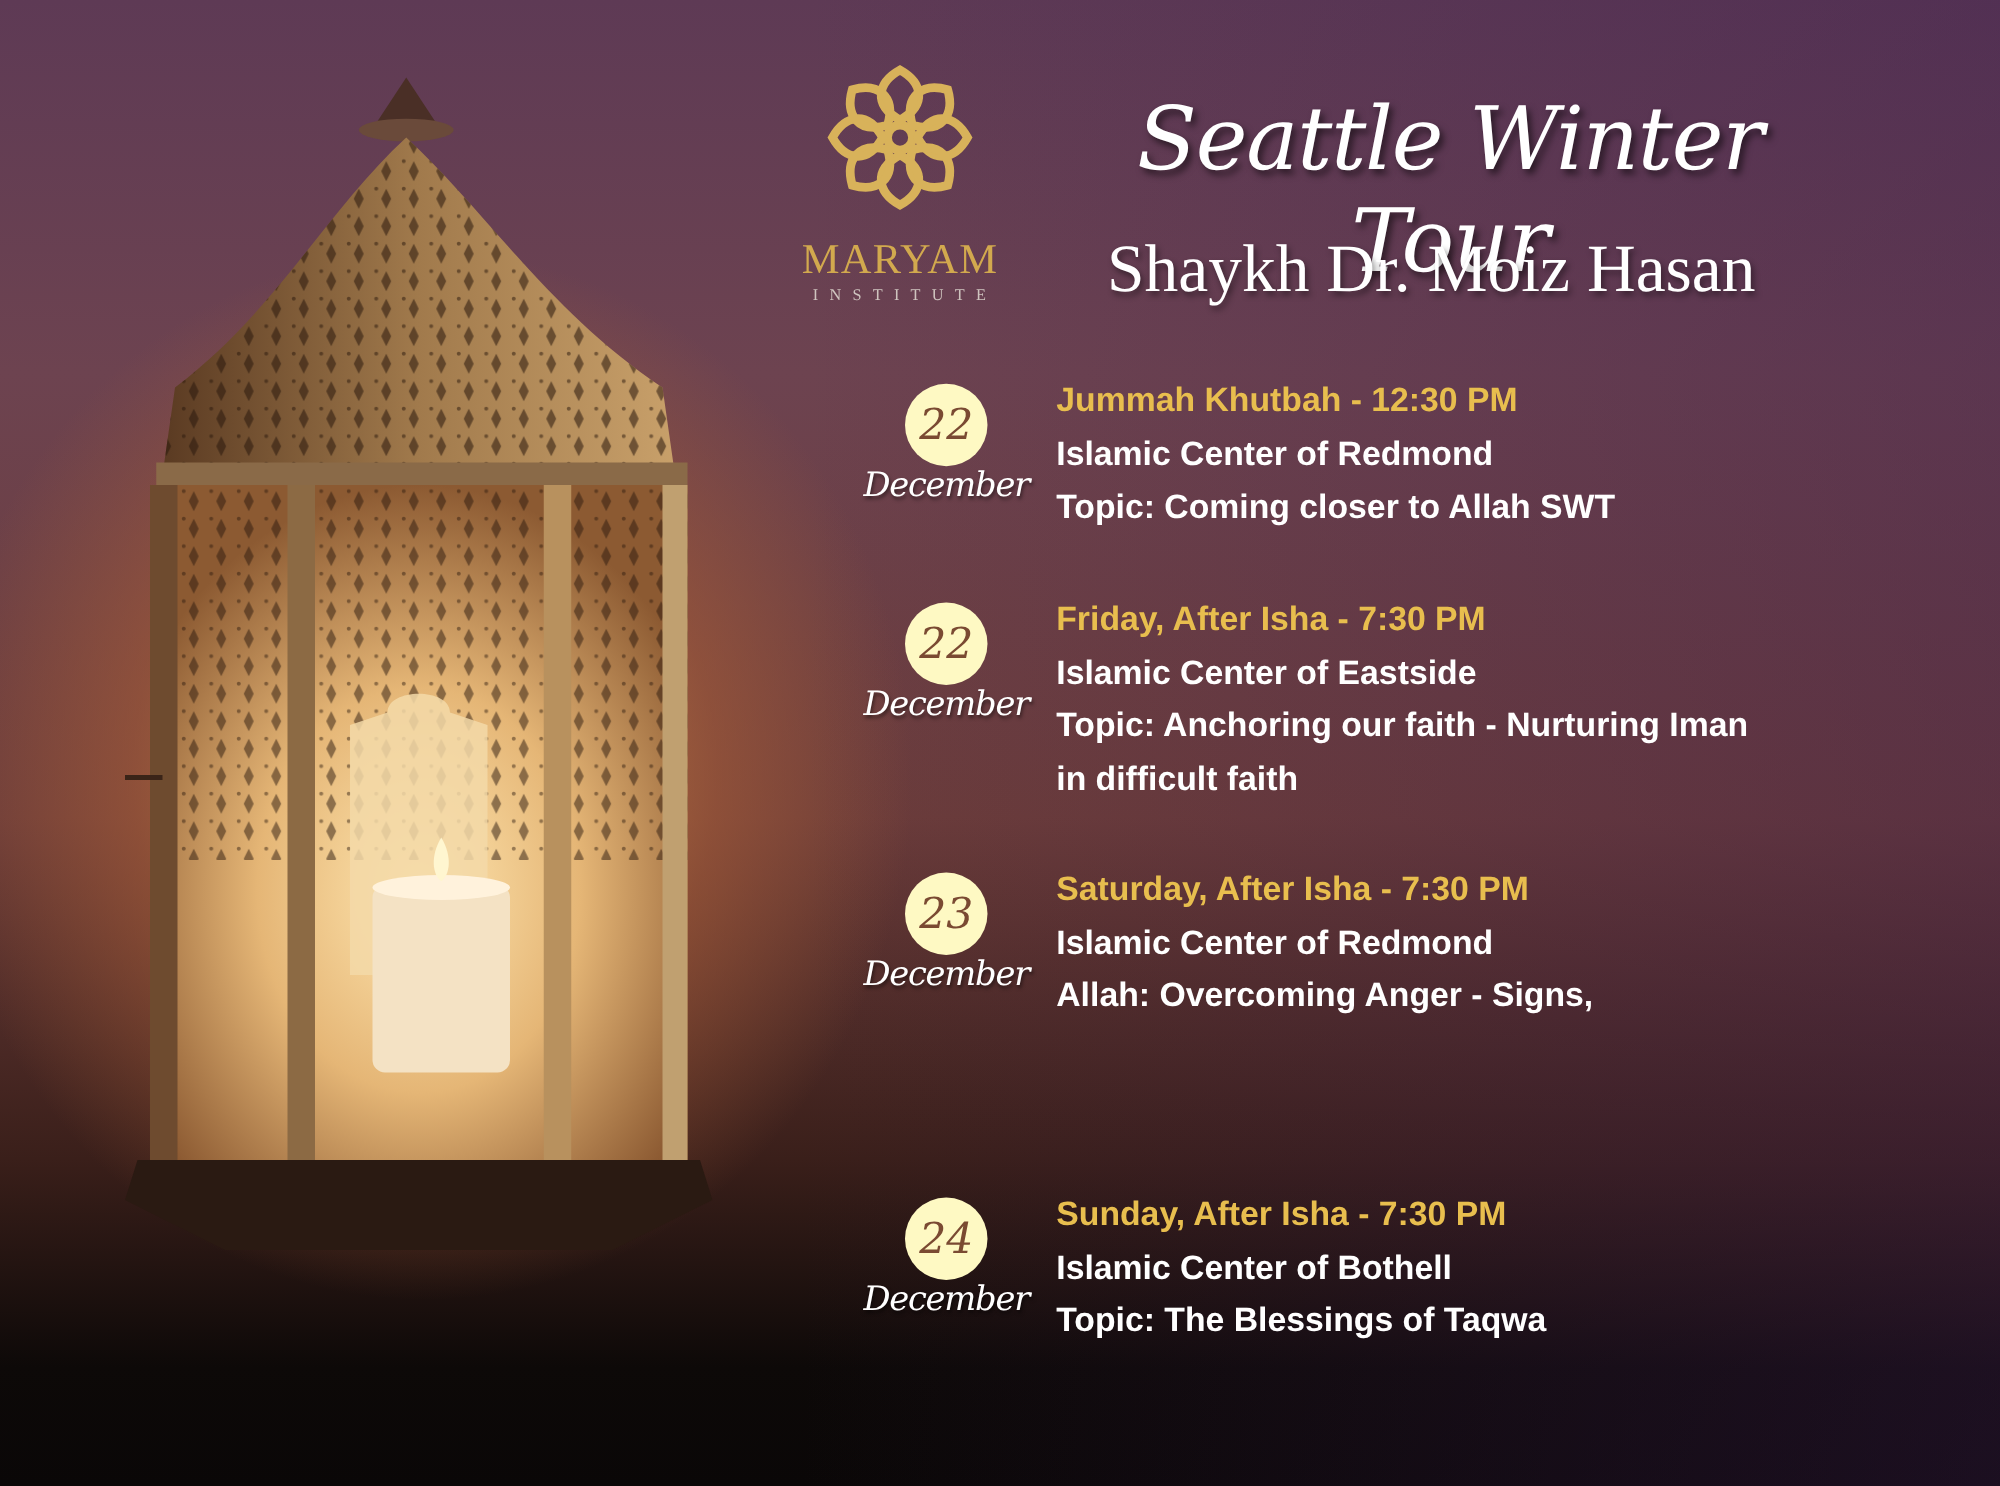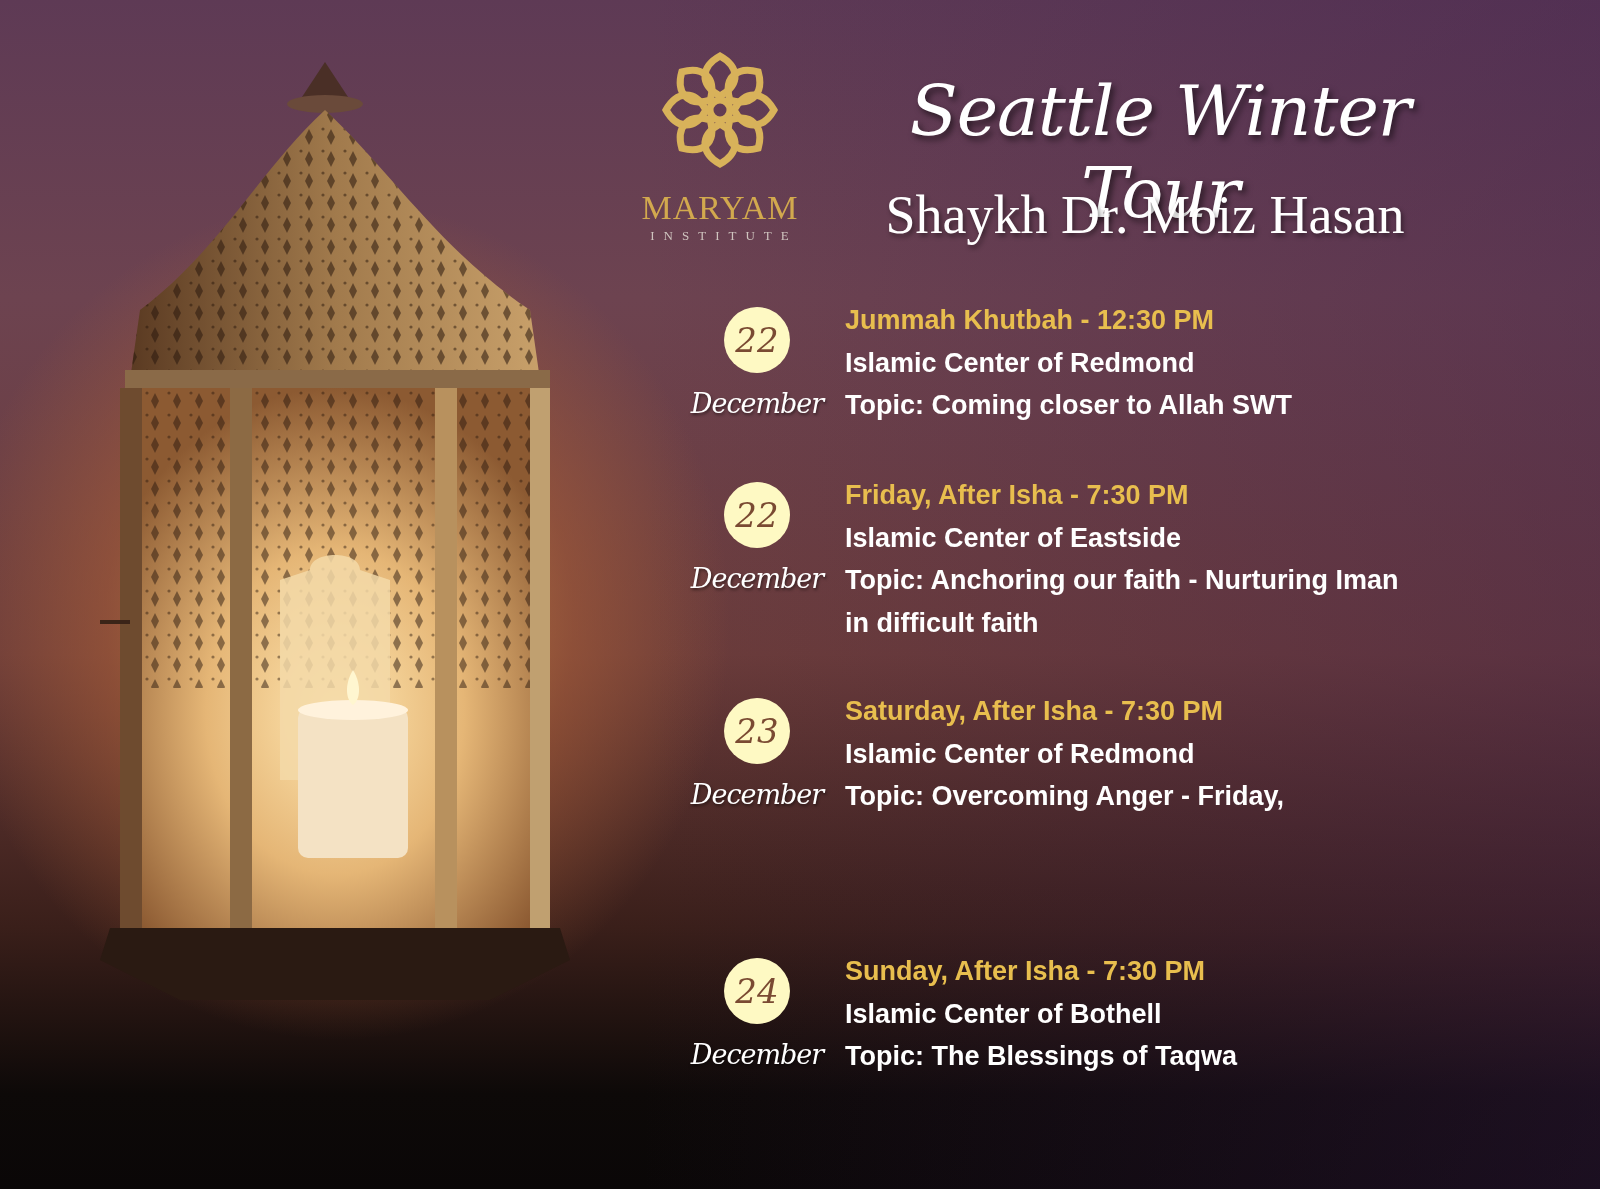--- a/index.html
+++ b/index.html
@@ -23,21 +23,21 @@
     text-shadow:3px 4px 6px rgba(0,0,0,0.55);letter-spacing:-1px;}
   .speaker{position:absolute;left:830px;top:184px;width:630px;text-align:center;
     font-family:"Liberation Serif","DejaVu Serif",serif;color:#fff;font-size:54px;
     text-shadow:2px 3px 5px rgba(0,0,0,0.45);}
   
   .event{position:absolute;left:690px;width:880px;}
   .date{position:absolute;left:0;top:8px;width:134px;text-align:center;}
   .date .circle{width:66px;height:66px;border-radius:50%;background:#fef9c3;margin:0 auto;
     display:flex;align-items:center;justify-content:center;
     font-family:"DejaVu Serif","Liberation Serif",serif;font-style:italic;font-size:34px;color:#7a4a32;}
-  .date .month{font-family:"DejaVu Serif","Liberation Serif",serif;font-style:italic;color:#fff;font-size:27px;margin-top:15px;letter-spacing:-1px;text-shadow:1px 2px 3px rgba(0,0,0,.5);}
+  .date .month{font-family:"DejaVu Serif","Liberation Serif",serif;font-style:italic;color:#fff;font-size:27px;margin-top:0px;letter-spacing:-1px;text-shadow:1px 2px 3px rgba(0,0,0,.5);}
   .lines{position:absolute;left:155px;top:0;}
   .line{font-family:"Liberation Sans","DejaVu Sans",sans-serif;font-weight:bold;font-size:27px;line-height:42.5px;color:#fff;white-space:nowrap;}
   .line.when{color:#e8be4e;}
   .line.note{font-weight:normal;font-style:italic;}
 </style>
 </head>
 <body>
 
 <div class="vignette"></div>
 
@@ -133,21 +133,21 @@
 </div>
 
 <div class="event" style="top:690px;">
   <div class="date">
     <div class="circle">23</div>
     <div class="month">December</div>
   </div>
   <div class="lines">
     <div class="line when">Saturday, After Isha - 7:30 PM</div>
     <div class="line">Islamic Center of Redmond</div>
-    <div class="line">Topic: Overcoming Anger - Friday,</div>
+    <div class="line">Allah: Overcoming Anger - Signs,</div>
   </div>
 </div>
 
 <div class="event" style="top:950px;">
   <div class="date">
     <div class="circle">24</div>
     <div class="month">December</div>
   </div>
   <div class="lines">
     <div class="line when">Sunday, After Isha - 7:30 PM</div>

